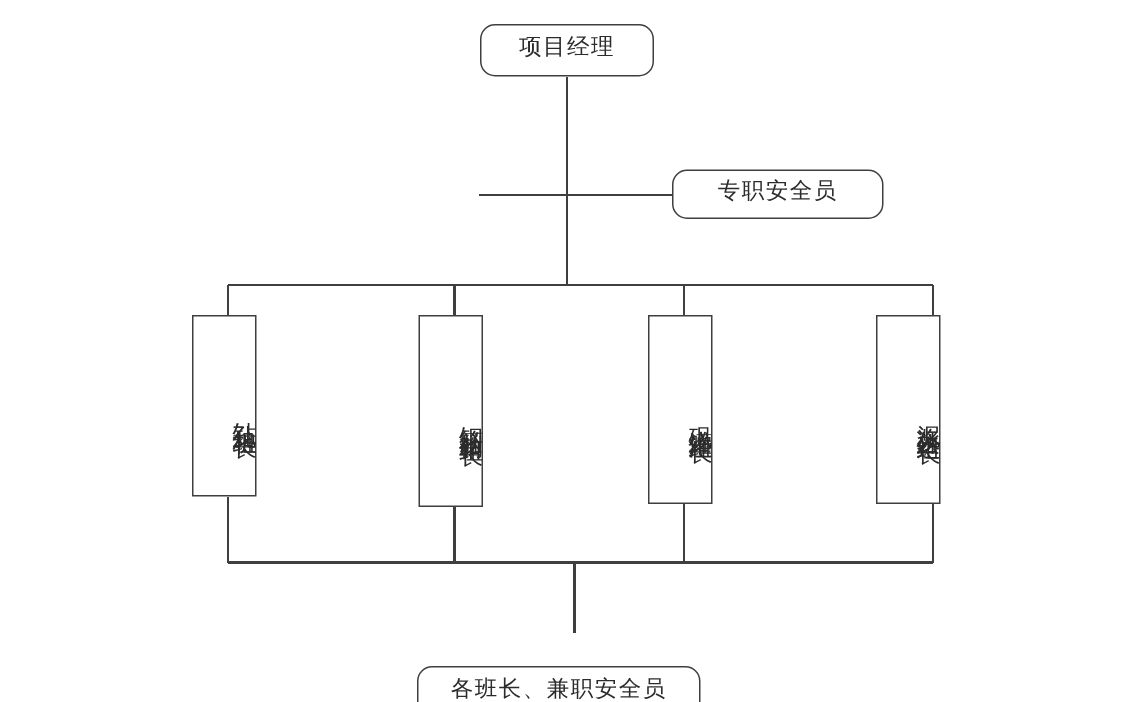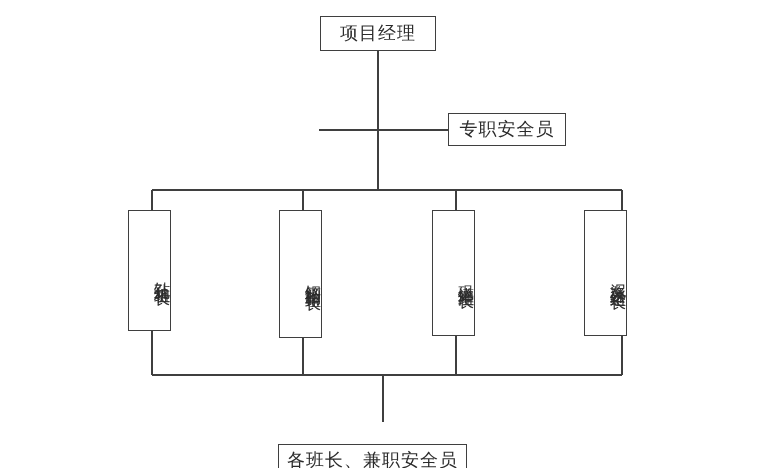--- a/index.html
+++ b/index.html
@@ -32,43 +32,44 @@
     box-sizing: border-box;
     border: 1px solid #3f3f3f;
     background: #ffffff;
     color: #2b2b2b;
     display: flex;
     align-items: center;
     justify-content: center;
     letter-spacing: 1px;
   }
   .node.horiz {
-    font-size: 18px;
+    font-size: 15px;
     line-height: 1;
     padding-bottom: 2px;
+    border-radius: 10px;
   }
   .node.vert {
     writing-mode: vertical-rl;
     text-orientation: upright;
     align-items: flex-start;
     justify-content: center;
     font-size: 16px;
     line-height: 1.04;
     letter-spacing: 2px;
     padding-top: 7px;
   }
   .node.vert .label {
     writing-mode: vertical-rl;
     text-orientation: upright;
   }
 
   
   #node-project-manager { left: 320px; top: 16px;  width: 116px; height: 35px; }
   #node-team-leader     { left: 203px; top: 113px; width: 116px; height: 33px; }
-  #node-safety-officer  { left: 448px; top: 113px; width: 118px; height: 33px; }
+  #node-safety-officer  { left: 448px; top: 113px; width: 141px; height: 33px; }
 
   #node-group-1 { left: 128px; top: 210px; width: 43px; height: 121px; }
   #node-group-2 { left: 279px; top: 210px; width: 43px; height: 128px; }
   #node-group-3 { left: 432px; top: 210px; width: 43px; height: 126px; }
   #node-group-4 { left: 584px; top: 210px; width: 43px; height: 126px; }
 
   #node-shift-leaders { left: 278px; top: 444px; width: 189px; height: 34px; }
 </style>
 </head>
 <body>

